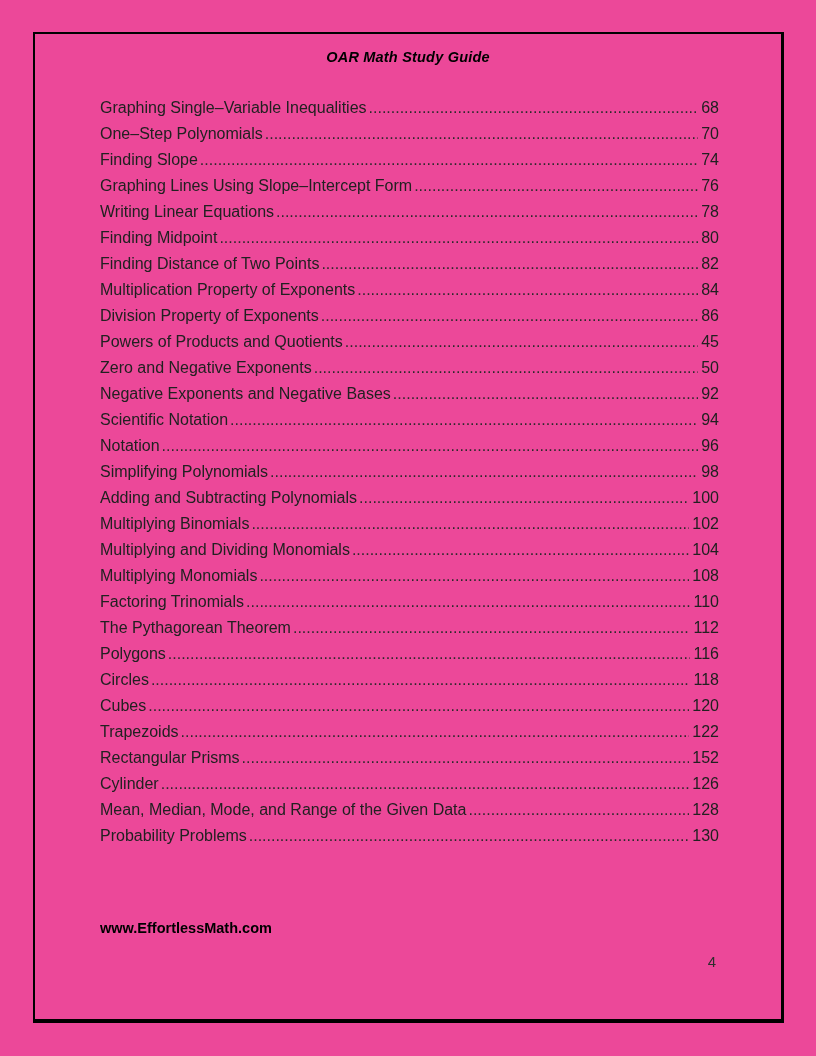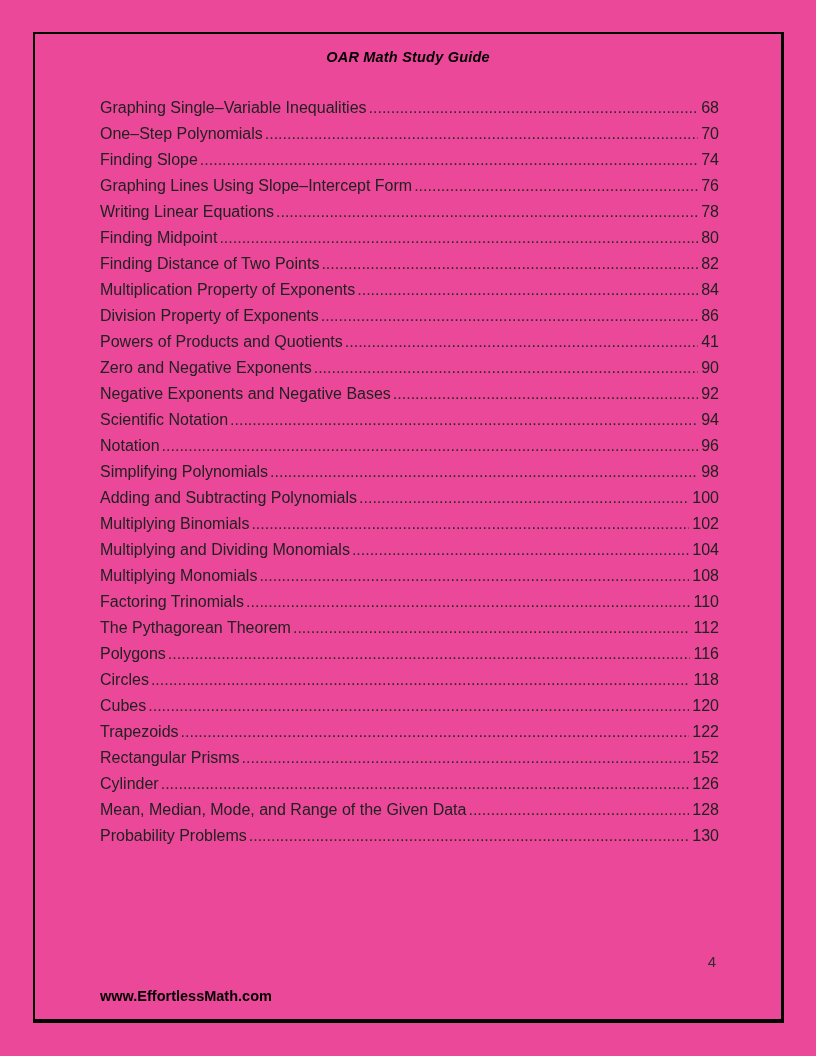--- a/index.html
+++ b/index.html
@@ -62,21 +62,21 @@
     content: "....................................................................................................................................................................................................................";
   }
   .toc-page {
     flex: 0 0 auto;
     padding-left: 3px;
     text-align: right;
     color: #212121;
   }
   .footer-site {
     position: absolute;
-    left: 100px; top: 988px;
+    left: 100px; top: 920px;
     font-size: 14.5px;
     font-weight: 700;
     color: #000;
   }
   .footer-page {
     position: absolute;
     right: 100px; top: 953px;
     font-size: 15px;
     font-weight: 400;
     color: #2e2e2e;
@@ -142,27 +142,27 @@
 
   <div class="toc-row">
     <span class="toc-label">Division Property of Exponents</span>
     <span class="toc-dots"></span>
     <span class="toc-page">86</span>
   </div>
 
   <div class="toc-row">
     <span class="toc-label">Powers of Products and Quotients</span>
     <span class="toc-dots"></span>
-    <span class="toc-page">41</span>
+    <span class="toc-page">45</span>
   </div>
 
   <div class="toc-row">
     <span class="toc-label">Zero and Negative Exponents</span>
     <span class="toc-dots"></span>
-    <span class="toc-page">90</span>
+    <span class="toc-page">50</span>
   </div>
 
   <div class="toc-row">
     <span class="toc-label">Negative Exponents and Negative Bases</span>
     <span class="toc-dots"></span>
     <span class="toc-page">92</span>
   </div>
 
   <div class="toc-row">
     <span class="toc-label">Scientific Notation</span>

